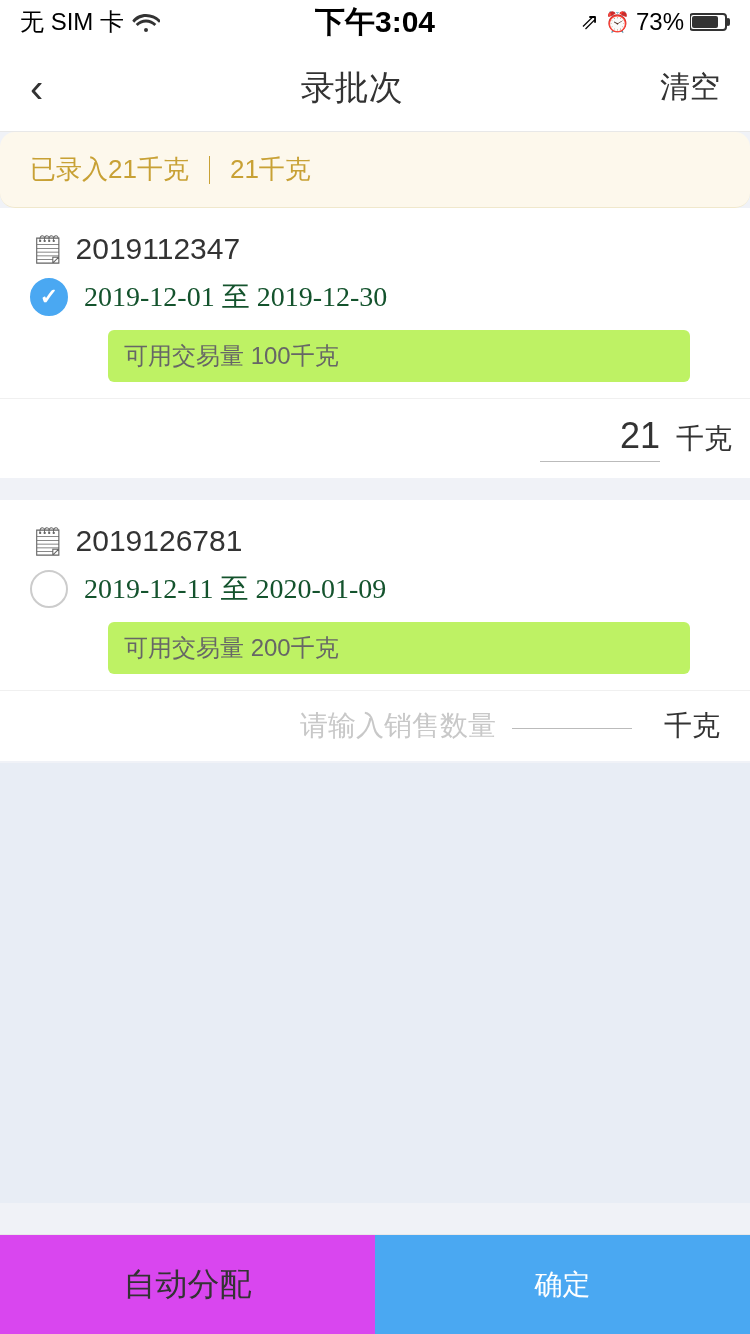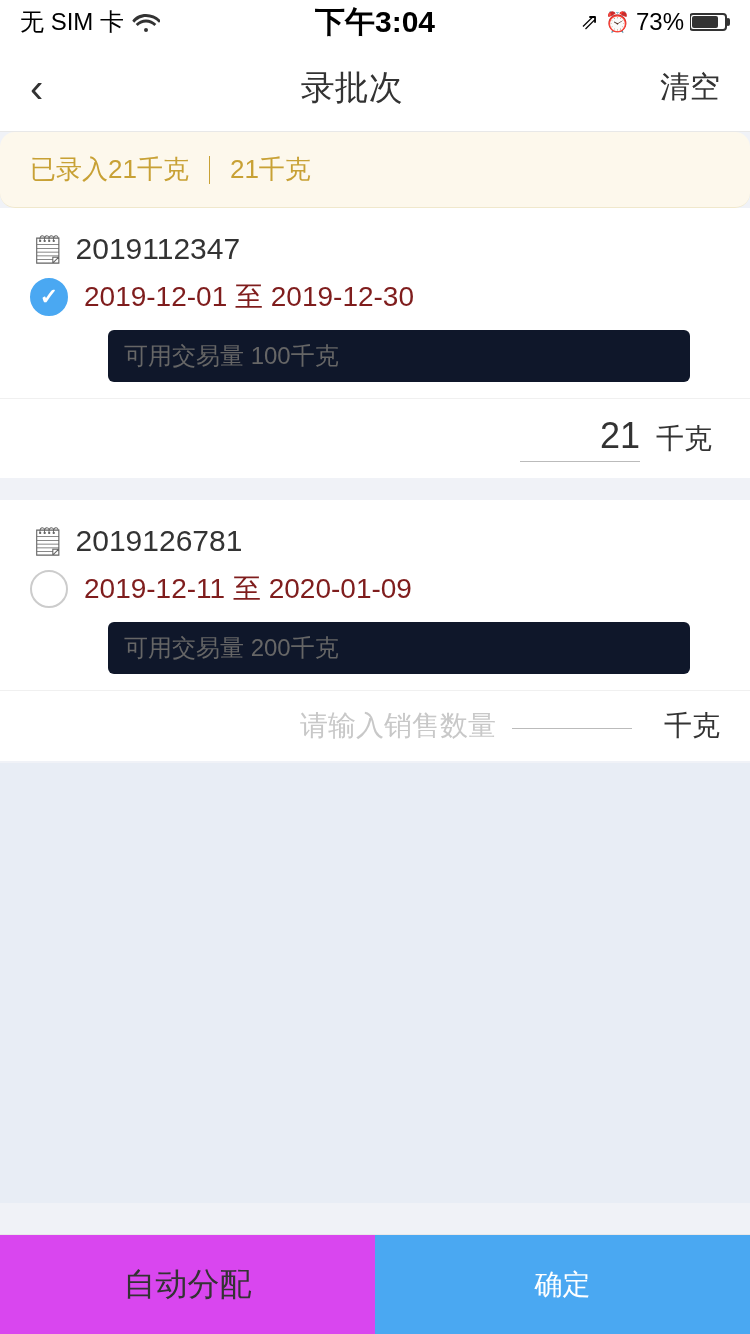--- a/index.html
+++ b/index.html
@@ -137,37 +137,38 @@
       justify-content: center;
     }
     .radio-circle.checked::after {
       content: '✓';
       color: white;
       font-size: 22px;
       font-weight: bold;
     }
     .batch-date {
       font-size: 28px;
-      color: #7f1d1d;
+      color: #14532d;
+      font-family: Liberation Serif, serif;
     }
     .available-tag {
       margin: 0 30px 16px 78px;
-      background: #0f172a;
+      background: #bef264;
       border-radius: 6px;
       padding: 10px 16px;
       font-size: 24px;
       color: #666;
     }
 
     
     .quantity-row {
       display: flex;
       align-items: center;
       justify-content: flex-end;
-      padding: 16px 38px;
+      padding: 16px 18px;
       border-top: 1px solid #f0f0f0;
       background: #fff;
     }
 
     
     .card-separator {
       height: 20px;
       background: #f0f2f7;
     }
 

